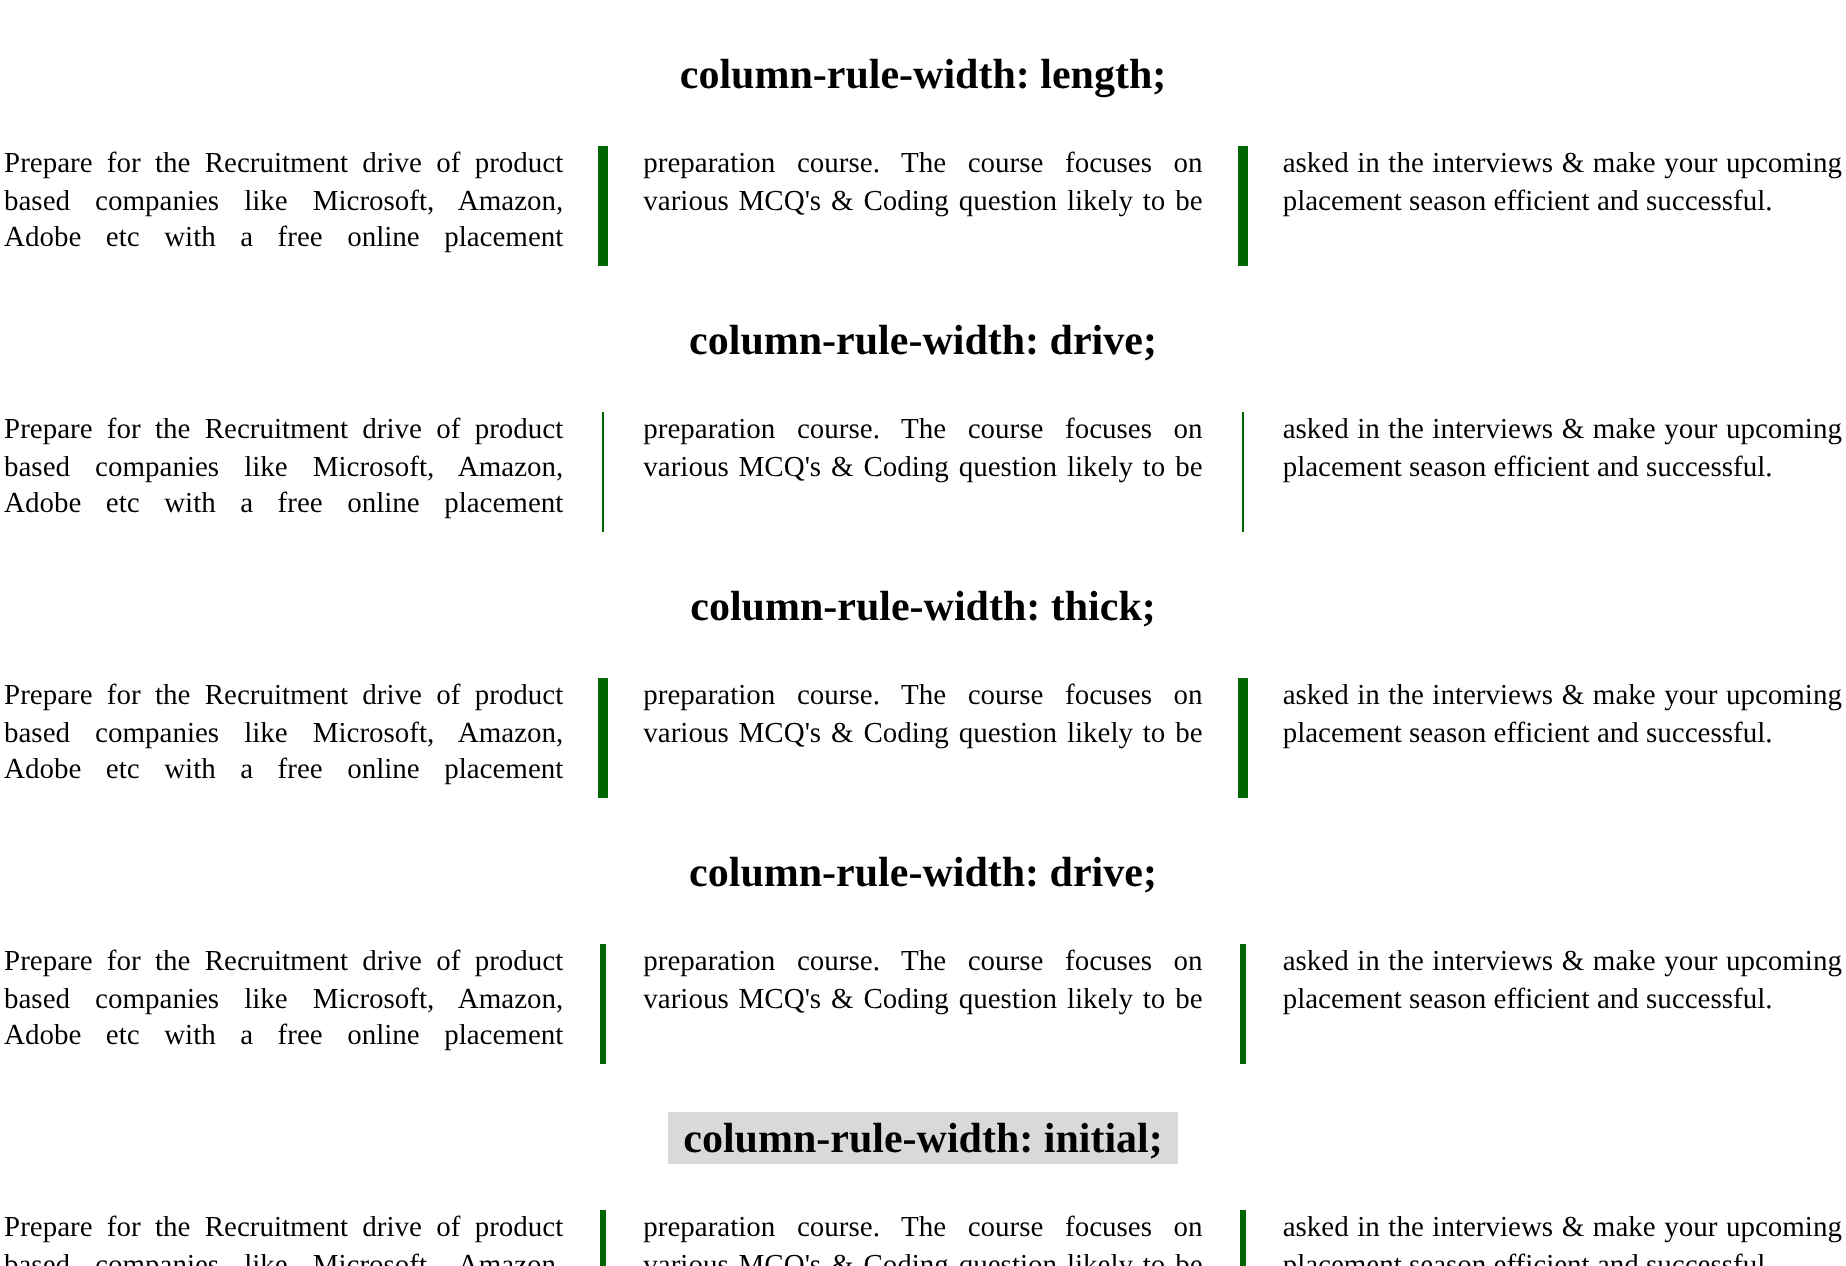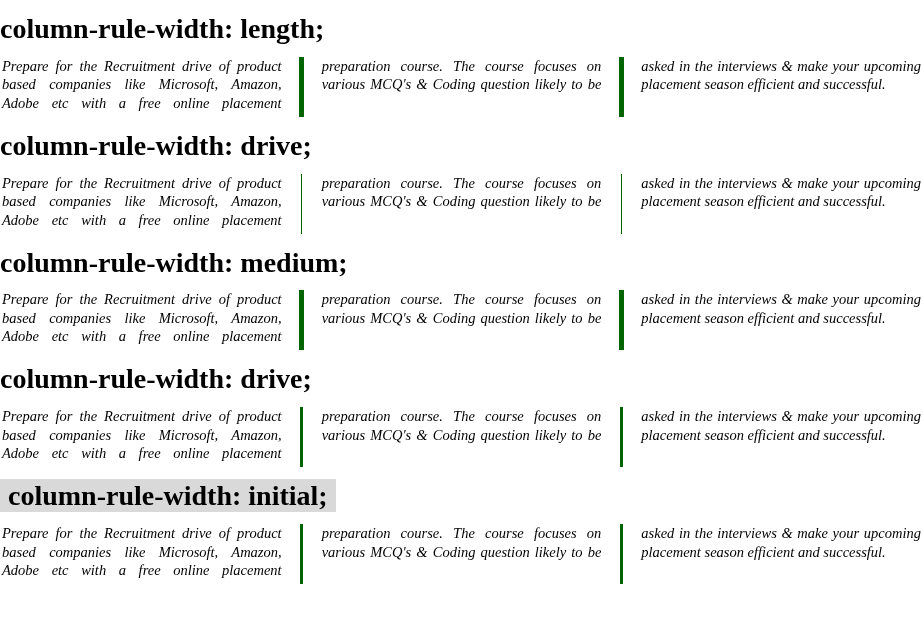--- a/index.html
+++ b/index.html
@@ -17,45 +17,44 @@
   .page {
     width: 923px;
     box-sizing: border-box;
     padding: 0;
   }
   .section {
     width: 923px;
     box-sizing: border-box;
   }
   .section-title {
-    text-align: left;
+    text-align: center;
     font-family: "Liberation Serif", serif;
     font-weight: bold;
-    font-size: 28px;
-    margin: 0;
+    font-size: 21px;
+    margin: 12px;
     padding: 14px 0 12px 0;
     line-height: 1.1;
   }
   .section-title .hl {
     background: #d9d9d9;
     padding: 1px 8px;
   }
   .columns {
     column-count: 3;
     column-gap: 40px;
     text-align: justify;
     font-size: 14.5px;
     line-height: 1.28;
     column-rule-style: solid;
     column-rule-color: #006400;
     padding: 0 2px;
     box-sizing: border-box;
     height: 60px;
     overflow: hidden;
-    font-style: italic;
   }
   .cols-length  { column-rule-width: 5px; }
   .cols-thin    { column-rule-width: 1px; }
   .cols-thick   { column-rule-width: 5px; }
   .cols-medium  { column-rule-width: 3px; }
   .cols-initial { column-rule-width: 3px; }
 
   .columns p {
     margin: 0;
   }
@@ -73,21 +72,21 @@
   </div>
 
   <div class="section">
     <div class="section-title"><span>column-rule-width: drive;</span></div>
     <div class="columns cols-thin">
       <p>Prepare for the Recruitment drive of product based companies like Microsoft, Amazon, Adobe etc with a free online placement preparation course. The course focuses on various MCQ's &amp; Coding question likely to be asked in the interviews &amp; make your upcoming placement season efficient and successful.</p>
     </div>
   </div>
 
   <div class="section">
-    <div class="section-title"><span>column-rule-width: medium;</span></div>
+    <div class="section-title"><span>column-rule-width: thick;</span></div>
     <div class="columns cols-thick">
       <p>Prepare for the Recruitment drive of product based companies like Microsoft, Amazon, Adobe etc with a free online placement preparation course. The course focuses on various MCQ's &amp; Coding question likely to be asked in the interviews &amp; make your upcoming placement season efficient and successful.</p>
     </div>
   </div>
 
   <div class="section">
     <div class="section-title"><span>column-rule-width: drive;</span></div>
     <div class="columns cols-medium">
       <p>Prepare for the Recruitment drive of product based companies like Microsoft, Amazon, Adobe etc with a free online placement preparation course. The course focuses on various MCQ's &amp; Coding question likely to be asked in the interviews &amp; make your upcoming placement season efficient and successful.</p>
     </div>

